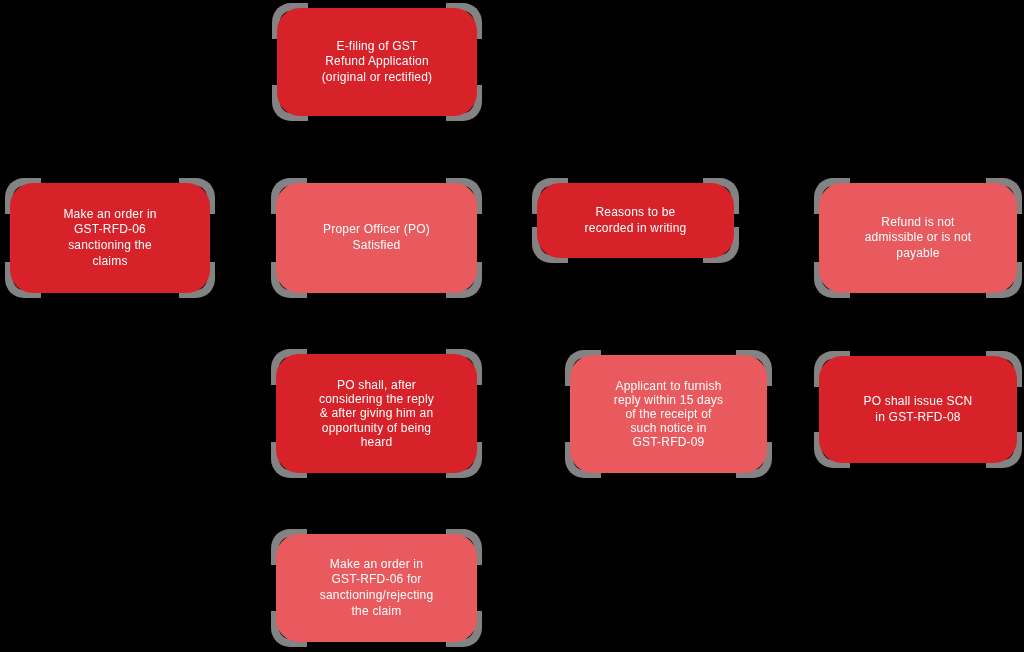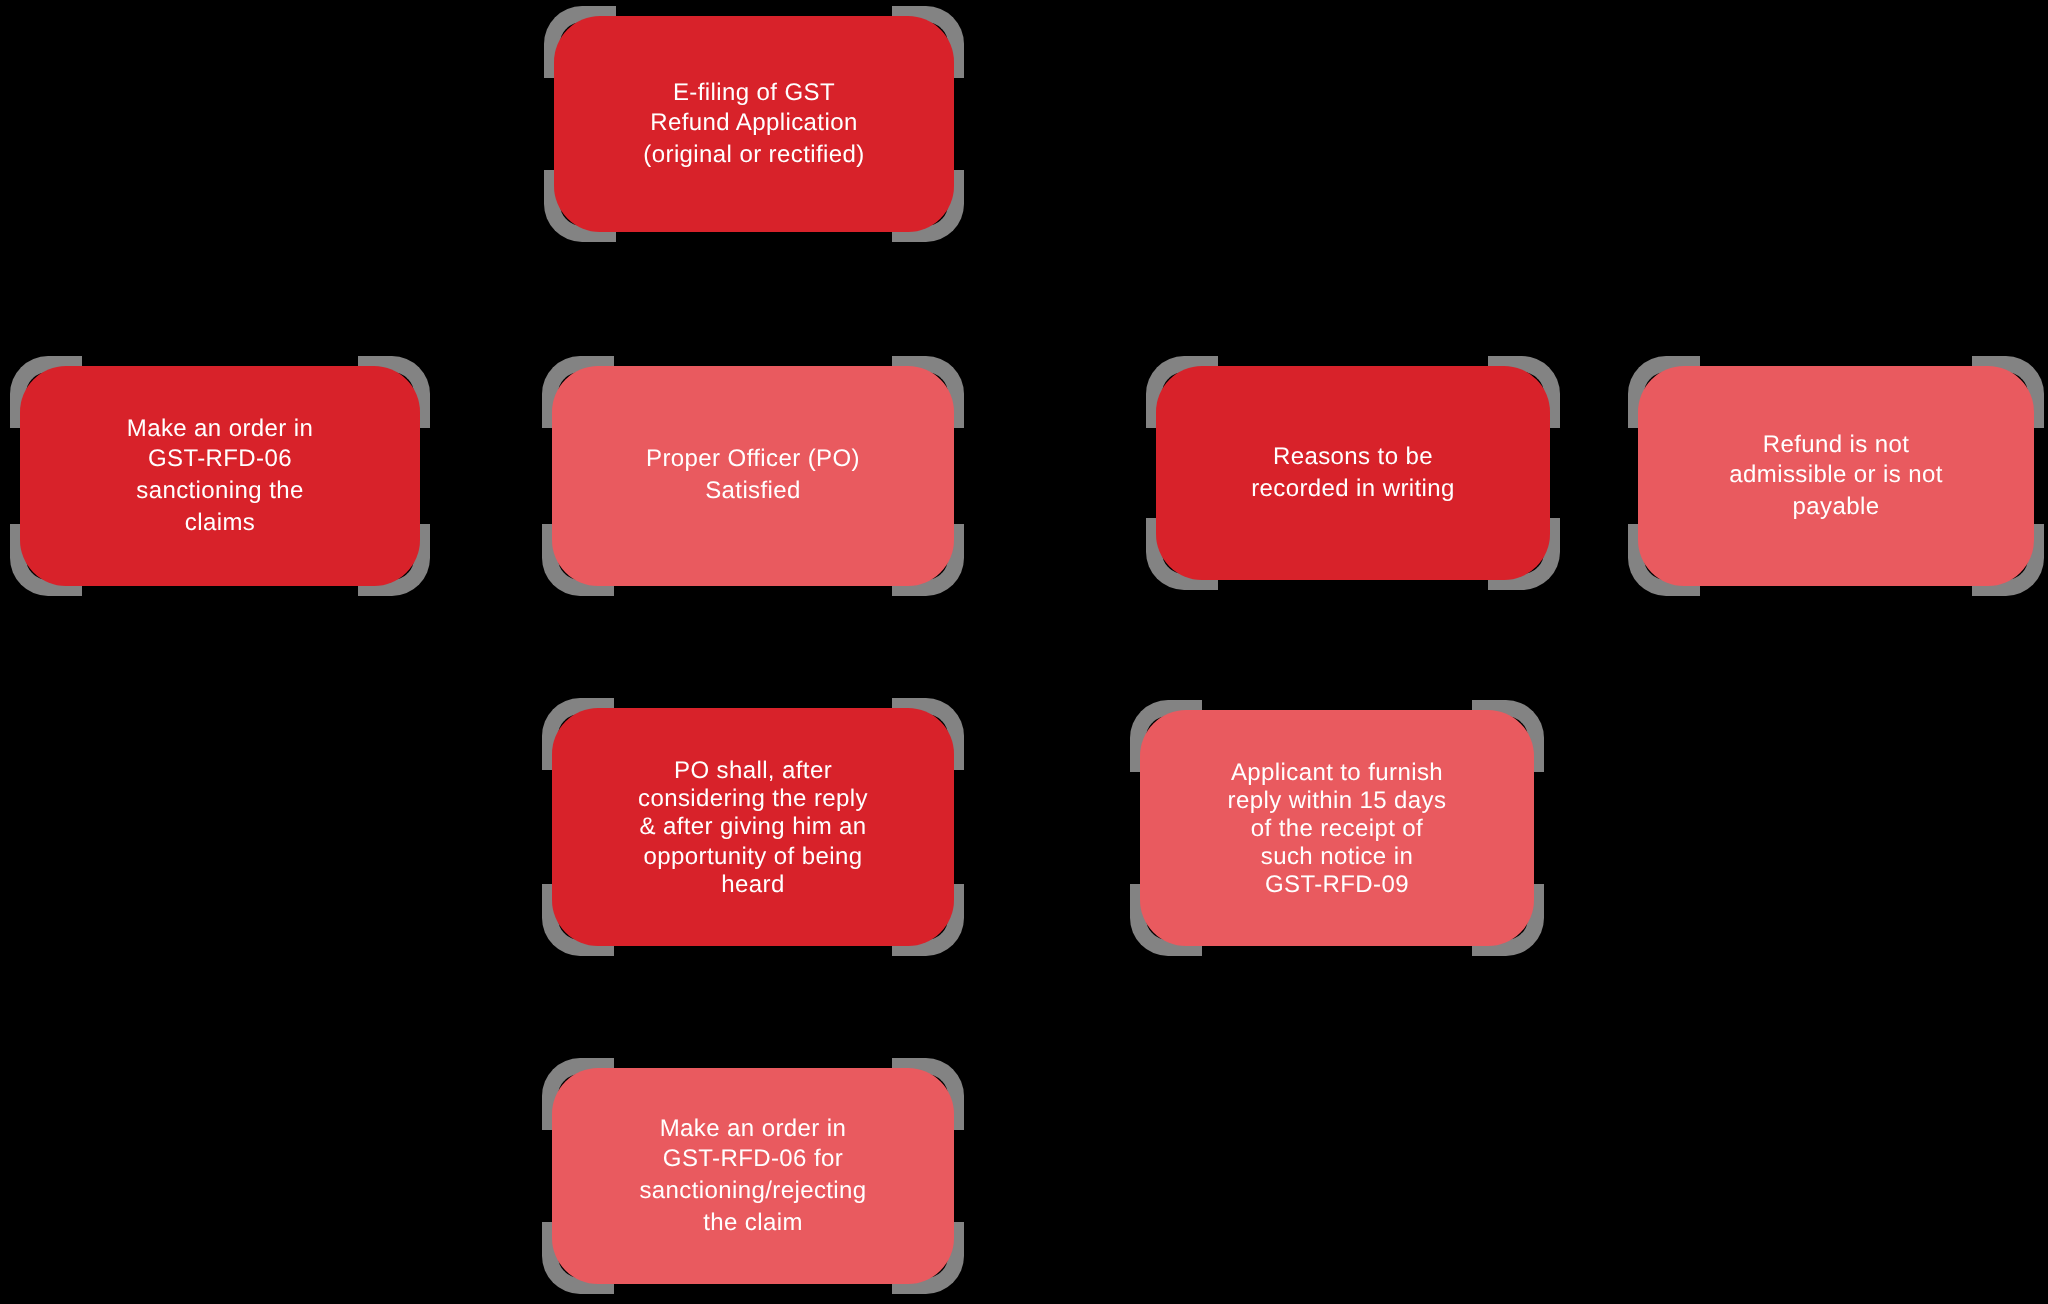--- a/index.html
+++ b/index.html
@@ -51,21 +51,21 @@
     line-height: 1.3;
     white-space: pre-line;
     letter-spacing: 0.2px;
   }
   .node.five-line .node-text { line-height: 1.17; }
 
   
   .node-efiling        { left: 277px; top: 8px;   width: 200px; height: 108px; }
   .node-order-sanction { left: 10px;  top: 183px; width: 200px; height: 110px; }
   .node-po-satisfied   { left: 276px; top: 183px; width: 201px; height: 110px; text-decoration: underline; }
-  .node-reasons        { left: 578px; top: 183px; width: 197px; height: 107px; }
+  .node-reasons        { left: 537px; top: 183px; width: 197px; height: 75px; }
   .node-refund-na      { left: 819px; top: 183px; width: 198px; height: 110px; }
   .node-po-considering { left: 276px; top: 354px; width: 201px; height: 119px; }
   .node-applicant-reply{ left: 570px; top: 355px; width: 197px; height: 118px; }
   .node-po-scn         { left: 819px; top: 356px; width: 198px; height: 107px; }
   .node-order-reject   { left: 276px; top: 534px; width: 201px; height: 108px; }
 </style>
 </head>
 <body>
 
 <div class="stage">
@@ -150,20 +150,30 @@
     <span class="corner br"></span>
     <div class="node-body">
       <div class="node-text">Applicant to furnish
 reply within 15 days
 of the receipt of
 such notice in
 GST-RFD-09</div>
     </div>
   </div>
 
+  <div class="node red node-po-scn">
+    <span class="corner tl"></span>
+    <span class="corner tr"></span>
+    <span class="corner bl"></span>
+    <span class="corner br"></span>
+    <div class="node-body">
+      <div class="node-text">PO shall issue SCN
+in GST-RFD-08</div>
+    </div>
+  </div>
 
   <div class="node light node-order-reject">
     <span class="corner tl"></span>
     <span class="corner tr"></span>
     <span class="corner bl"></span>
     <span class="corner br"></span>
     <div class="node-body">
       <div class="node-text">Make an order in
 GST-RFD-06 for
 sanctioning/rejecting

